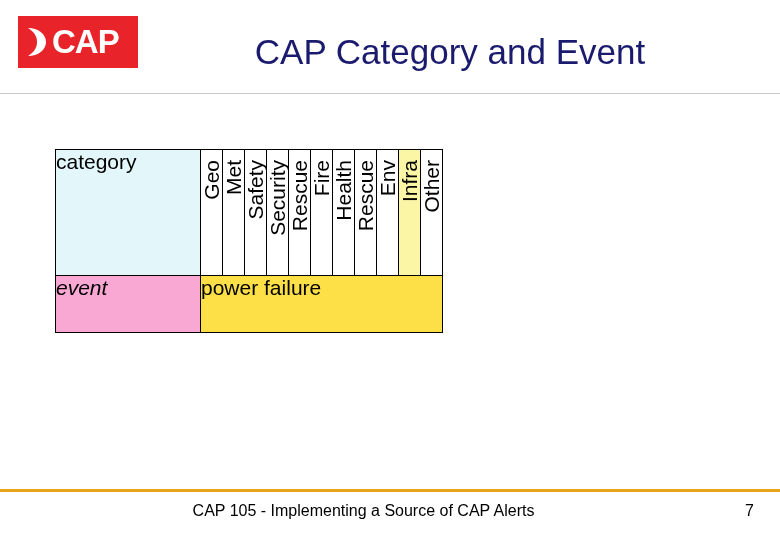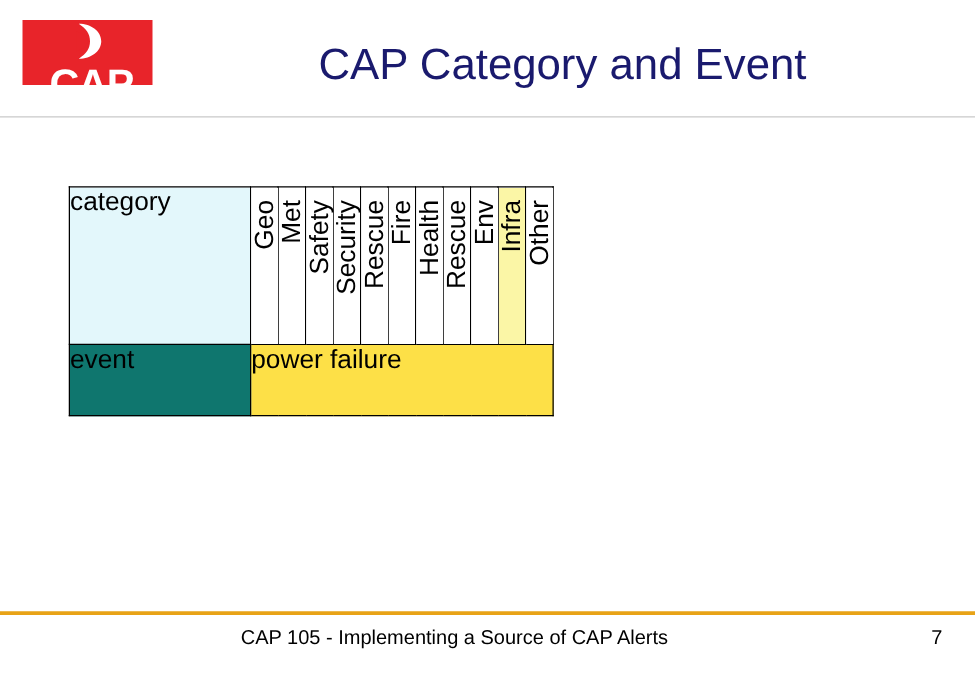--- a/index.html
+++ b/index.html
@@ -13,29 +13,28 @@
     font-family: "Liberation Sans", sans-serif;
     position: relative;
     overflow: hidden;
   }
 
   
   .logo {
     position: absolute;
     left: 18px;
     top: 16px;
-    width: 104px;
+    width: 120px;
     height: 52px;
     background: #e8242a;
     display: flex;
     align-items: center;
     justify-content: flex-start;
     box-sizing: border-box;
     padding-left: 6px;
-    flex-direction: column;
   }
   .logo-mark {
     width: 26px;
     height: 34px;
     flex: 0 0 auto;
     margin-right: 2px;
   }
   .logo-text {
     color: #ffffff;
     font-family: "Liberation Sans", sans-serif;
@@ -117,24 +116,25 @@
     align-items: flex-start;
     justify-content: center;
     padding-top: 4px;
     box-sizing: border-box;
   }
 
   .event-row td {
     height: 57px;
   }
   .event-head {
-    background: #0f766e;
+    background: #f9a8d4;
     padding: 14px 0 0 8px;
     box-sizing: border-box;
     font-size: 21px;
+    font-style: italic;
   }
   .event-value {
     padding: 14px 0 0 8px;
     box-sizing: border-box;
     font-size: 21px;
     background: #fde047;
     white-space: nowrap;
   }
 
   

